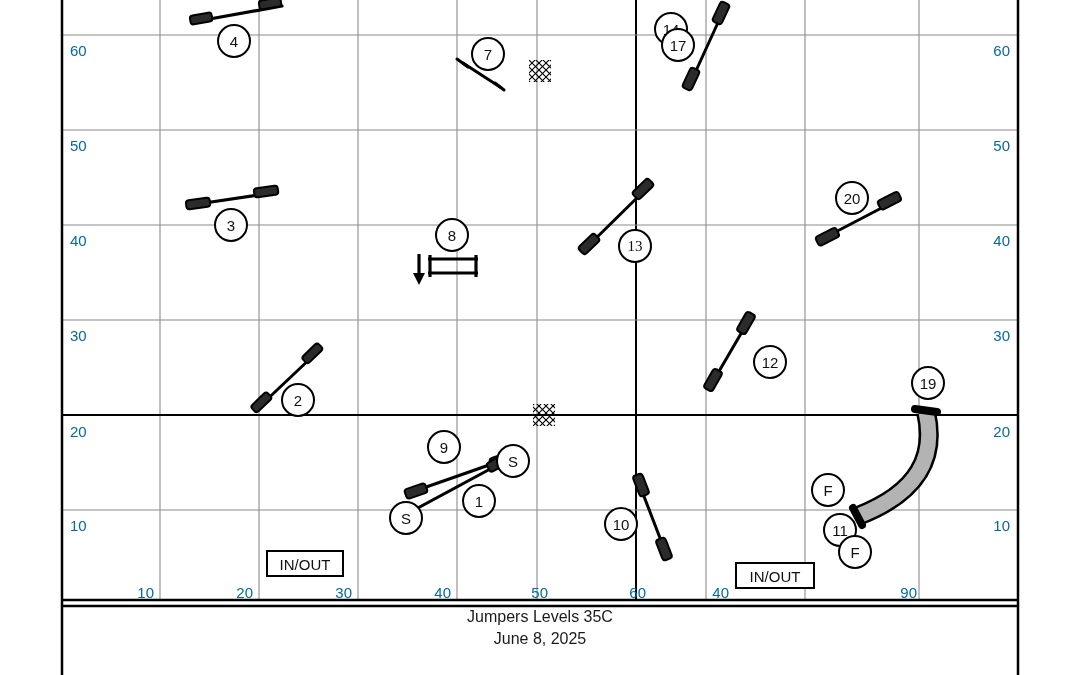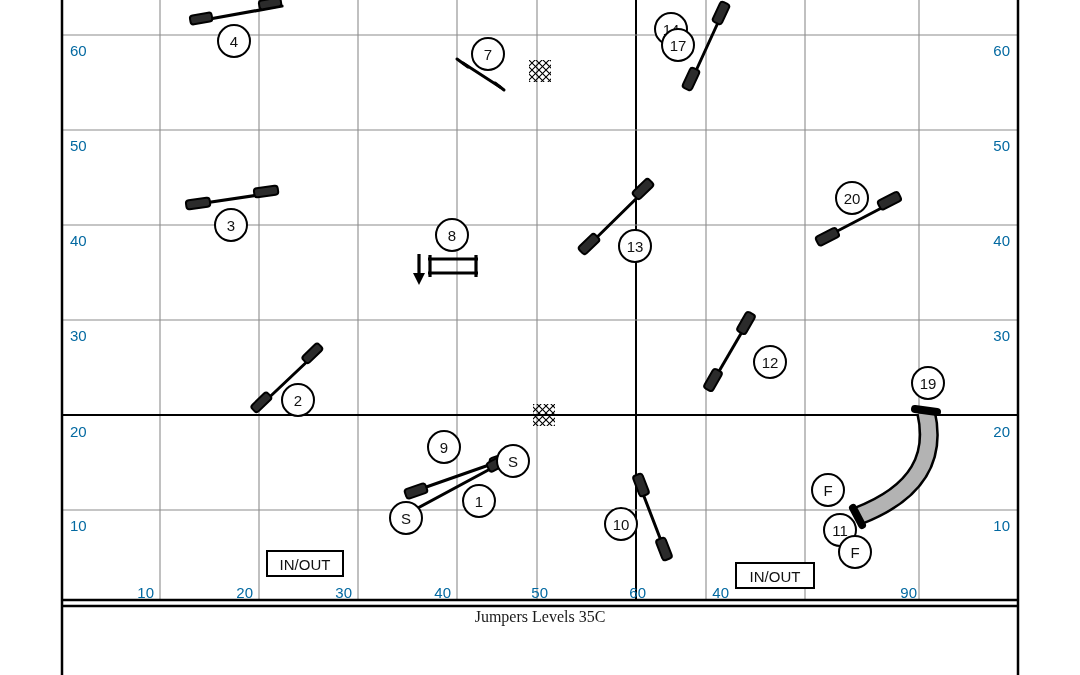--- a/index.html
+++ b/index.html
@@ -51,21 +51,21 @@
   .footer-block {
     position: absolute;
     left: 62px;
     top: 606px;
     width: 956px;
     height: 69px;
     box-sizing: border-box;
     text-align: center;
   }
   .footer-line {
-    font-family: Liberation Serif, serif;
+    font-family: Liberation Sans, sans-serif;
     font-size: 16px;
     color: #1a1a1a;
     line-height: 22px;
     white-space: nowrap;
   }
   .obstacle-num {
     position: absolute;
     width: 34px;
     height: 34px;
     margin-left: -17px;
@@ -221,21 +221,21 @@
   </svg>
 
   <div class="obstacle-num" style="left:234px; top:41px;">4</div>
   <div class="obstacle-num" style="left:231px; top:225px;">3</div>
   <div class="obstacle-num" style="left:298px; top:400px;">2</div>
   <div class="obstacle-num" style="left:488px; top:54px;">7</div>
   <div class="obstacle-num" style="left:671px; top:29px;">14</div>
   <div class="obstacle-num" style="left:678px; top:45px;">17</div>
   <div class="obstacle-num" style="left:852px; top:198px;">20</div>
   <div class="obstacle-num" style="left:452px; top:235px;">8</div>
-  <div class="obstacle-num" style="left:635px; top:246px;">13</div>
+  <div class="obstacle-num" style="left:635px; top:246px;font-family:Liberation Serif, serif;">13</div>
   <div class="obstacle-num" style="left:770px; top:362px;">12</div>
   <div class="obstacle-num" style="left:928px; top:383px;">19</div>
   <div class="obstacle-num" style="left:444px; top:447px;">9</div>
   <div class="obstacle-num" style="left:479px; top:501px;">1</div>
   <div class="obstacle-num" style="left:621px; top:524px;">10</div>
   <div class="obstacle-num" style="left:840px; top:530px;">11</div>
 
   <div class="obstacle-num" style="left:406px; top:518px;">S</div>
   <div class="obstacle-num" style="left:513px; top:461px;">S</div>
   <div class="obstacle-num" style="left:828px; top:490px;">F</div>
@@ -262,15 +262,16 @@
   <div class="axis-label bottom" style="left:500px; top:585px; width:48px;">50</div>
   <div class="axis-label bottom" style="left:598px; top:585px; width:48px;">60</div>
   <div class="axis-label bottom" style="left:681px; top:585px; width:48px;">40</div>
   <div class="axis-label bottom" style="left:869px; top:585px; width:48px;">90</div>
 
   <div class="inout-box" style="left:266px; top:550px; width:78px;">IN/OUT</div>
   <div class="inout-box" style="left:735px; top:562px; width:80px;">IN/OUT</div>
 
   <div class="footer-block">
     <div class="footer-line">Jumpers  Levels 35C</div>
+    <div class="footer-line">June 8, 2025</div>
   </div>
 
 </div>
 
 </body></html>

